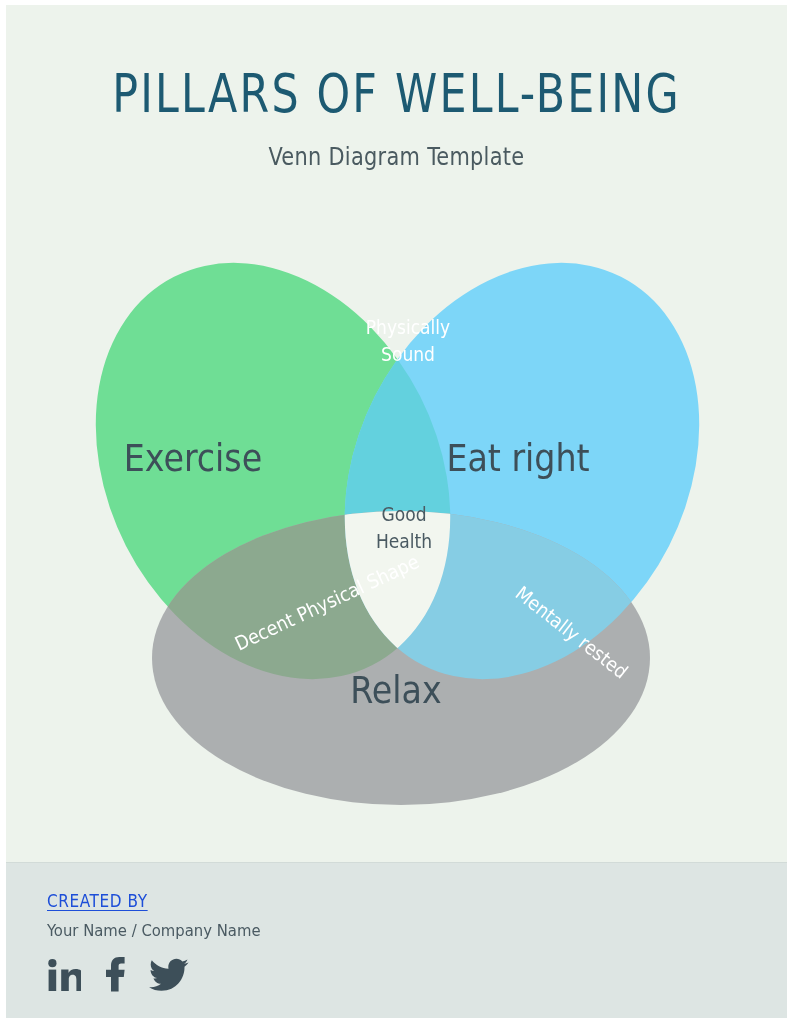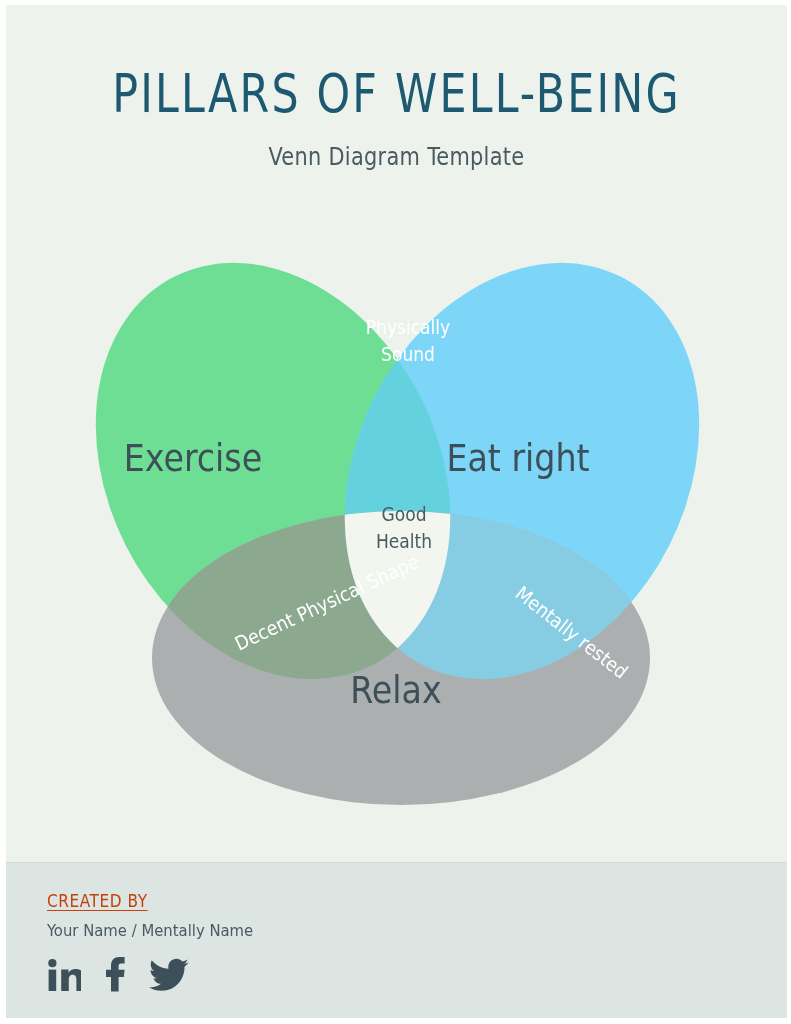--- a/index.html
+++ b/index.html
@@ -115,21 +115,21 @@
   }
   .footer-inner {
     position: absolute;
     left: 41px;
     top: 28px;
   }
   .created-by {
     font-family: "DejaVu Sans Condensed", "Liberation Sans Narrow", "DejaVu Sans", sans-serif;
     font-size: 17px;
     letter-spacing: 0.6px;
-    color: #c2410c;
+    color: #1d4ed8;
     text-decoration: underline;
     text-underline-offset: 3px;
     display: inline-block;
     margin: 0;
   }
   .author {
     font-family: "DejaVu Sans Condensed", "Liberation Sans Narrow", "DejaVu Sans", sans-serif;
     font-size: 16.5px;
     color: #4a5a62;
     margin: 10px 0 0 0;
@@ -214,21 +214,21 @@
 
         <text class="venn-label lbl-diag" x="233" y="430" text-anchor="start" transform="rotate(-25 233 430)">Decent Physical Shape</text>
 
         <text class="venn-label lbl-diag" x="508" y="375" text-anchor="start" transform="rotate(38 508 375)">Mentally rested</text>
       </svg>
     </div>
 
     <div class="footer">
       <div class="footer-inner">
         <p class="created-by">CREATED BY</p>
-        <p class="author">Your Name / Mentally Name</p>
+        <p class="author">Your Name / Company Name</p>
       </div>
 
       <div class="socials">
         <a class="social-icon" href="#">
           <span>
             <svg width="34" height="34" viewBox="0 0 34 34" aria-hidden="true">
               <circle cx="5.4" cy="5.2" r="4.1"></circle>
               <rect x="1.6" y="11.6" width="7.6" height="21.4"></rect>
               <path d="M14.2 11.6h7.3v3.1h0.1c1.1-2 3.7-3.6 7-3.6
                        6.1 0 8.4 3.7 8.4 9.4V33h-7.6V21.9c0-2.9-0.6-5.2-3.7-5.2

